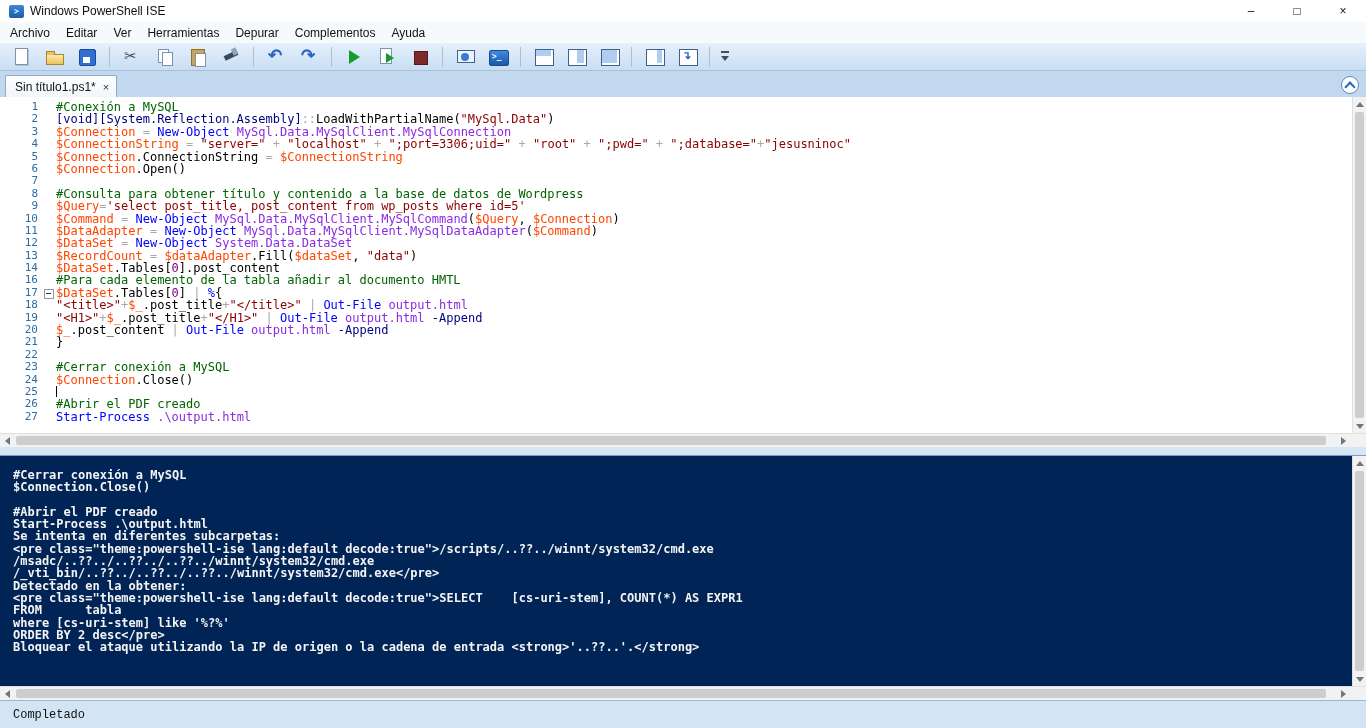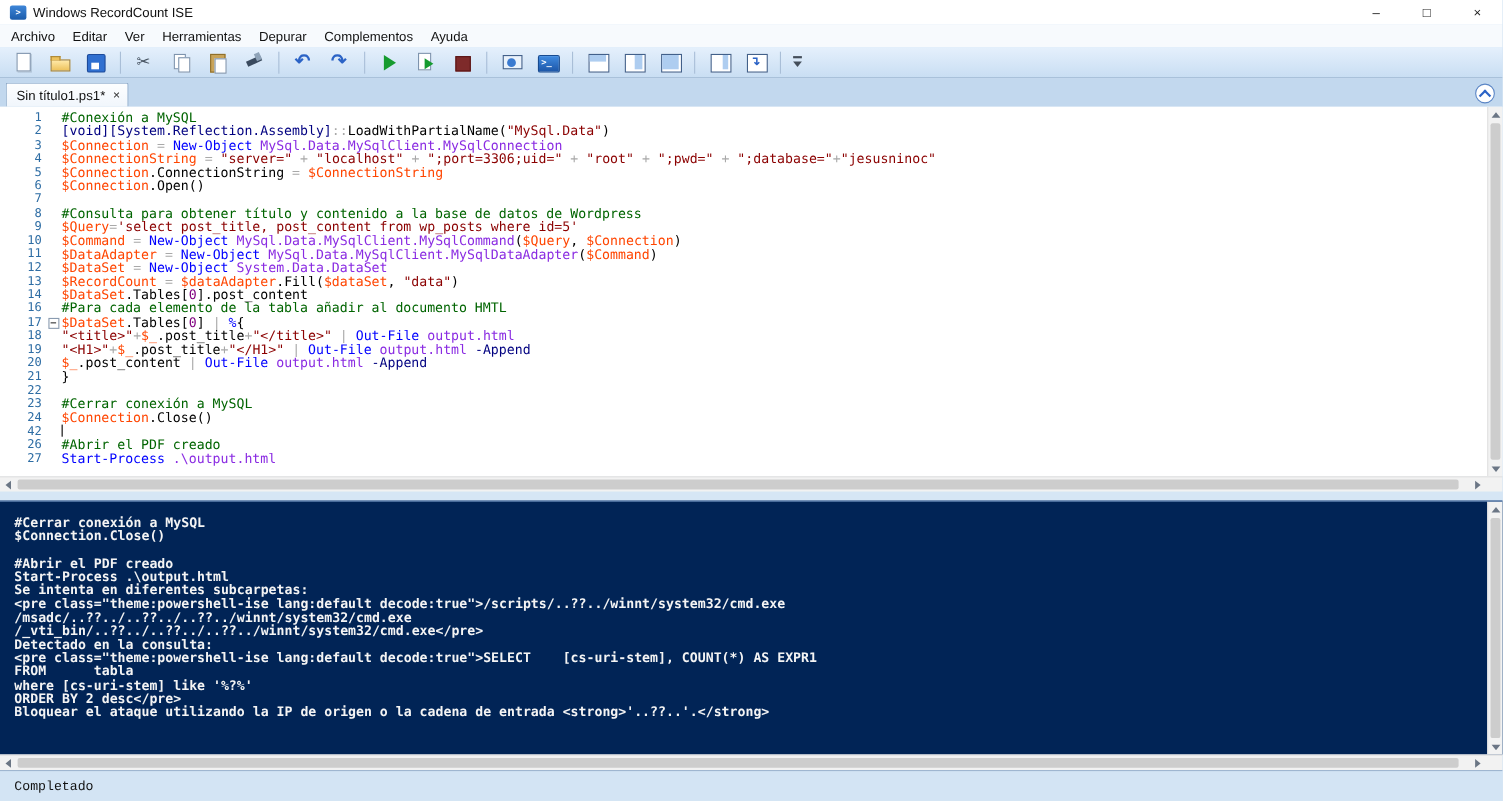--- a/index.html
+++ b/index.html
@@ -109,21 +109,21 @@
   .zoom-track{width:132px;height:3px;background:#93a9bf;border-radius:2px;position:relative;margin:0 12px;}
   .zoom-thumb{position:absolute;left:22px;top:-5px;width:9px;height:13px;background:linear-gradient(#fefefe,#d7e4f0);
               border:1px solid #7b8fa5;border-radius:2px;}
   .sb-zoom{width:42px;margin-right:6px;}
 </style>
 </head>
 <body>
 
 <div class="abs titlebar">
   <span class="app-icon">&gt;</span>
-  <span class="win-title">Windows RecordCount ISE</span>
+  <span class="win-title">Windows PowerShell ISE</span>
   <div class="wincontrols">
     <span class="wbtn">–</span>
     <span class="wbtn">□</span>
     <span class="wbtn">×</span>
   </div>
 </div>
 
 <div class="abs menubar">
     <span class="menu-item">Archivo</span>
     <span class="menu-item">Editar</span>
@@ -192,21 +192,21 @@
       <div class="cl"><span class="ln" style="color: rgb(46, 109, 164);">14</span><span class="fold"></span><span class="ct"><span style="color: rgb(255, 69, 0);">$DataSet</span><span style="color: rgb(0, 0, 0);">.Tables</span><span style="color: rgb(0, 0, 0);">[</span><span style="color: rgb(128, 0, 128);">0</span><span style="color: rgb(0, 0, 0);">]</span><span style="color: rgb(0, 0, 0);">.post_content</span></span></div>
       <div class="cl"><span class="ln" style="color: rgb(46, 109, 164);">16</span><span class="fold"></span><span class="ct"><span style="color: rgb(0, 100, 0);">#Para cada elemento de la tabla añadir al documento HMTL</span></span></div>
       <div class="cl"><span class="ln" style="color: rgb(46, 109, 164);">17</span><span class="fold open"></span><span class="ct"><span style="color: rgb(255, 69, 0);">$DataSet</span><span style="color: rgb(0, 0, 0);">.Tables</span><span style="color: rgb(0, 0, 0);">[</span><span style="color: rgb(128, 0, 128);">0</span><span style="color: rgb(0, 0, 0);">]</span><span style="color: rgb(0, 0, 0);"> </span><span style="color: rgb(169, 169, 169);">|</span><span style="color: rgb(0, 0, 0);"> </span><span style="color: rgb(0, 0, 255);">%</span><span style="color: rgb(0, 0, 0);">{</span></span></div>
       <div class="cl"><span class="ln" style="color: rgb(46, 109, 164);">18</span><span class="fold"></span><span class="ct"><span style="color: rgb(139, 0, 0);">"&lt;title&gt;"</span><span style="color: rgb(169, 169, 169);">+</span><span style="color: rgb(255, 69, 0);">$_</span><span style="color: rgb(0, 0, 0);">.post_title</span><span style="color: rgb(169, 169, 169);">+</span><span style="color: rgb(139, 0, 0);">"&lt;/title&gt;"</span><span style="color: rgb(0, 0, 0);"> </span><span style="color: rgb(169, 169, 169);">|</span><span style="color: rgb(0, 0, 0);"> </span><span style="color: rgb(0, 0, 255);">Out-File</span><span style="color: rgb(0, 0, 0);"> </span><span style="color: rgb(138, 43, 226);">output.html</span></span></div>
       <div class="cl"><span class="ln" style="color: rgb(46, 109, 164);">19</span><span class="fold"></span><span class="ct"><span style="color: rgb(139, 0, 0);">"&lt;H1&gt;"</span><span style="color: rgb(169, 169, 169);">+</span><span style="color: rgb(255, 69, 0);">$_</span><span style="color: rgb(0, 0, 0);">.post_title</span><span style="color: rgb(169, 169, 169);">+</span><span style="color: rgb(139, 0, 0);">"&lt;/H1&gt;"</span><span style="color: rgb(0, 0, 0);"> </span><span style="color: rgb(169, 169, 169);">|</span><span style="color: rgb(0, 0, 0);"> </span><span style="color: rgb(0, 0, 255);">Out-File</span><span style="color: rgb(0, 0, 0);"> </span><span style="color: rgb(138, 43, 226);">output.html</span><span style="color: rgb(0, 0, 0);"> </span><span style="color: rgb(0, 0, 128);">-Append</span></span></div>
       <div class="cl"><span class="ln" style="color: rgb(46, 109, 164);">20</span><span class="fold"></span><span class="ct"><span style="color: rgb(255, 69, 0);">$_</span><span style="color: rgb(0, 0, 0);">.post_content</span><span style="color: rgb(0, 0, 0);"> </span><span style="color: rgb(169, 169, 169);">|</span><span style="color: rgb(0, 0, 0);"> </span><span style="color: rgb(0, 0, 255);">Out-File</span><span style="color: rgb(0, 0, 0);"> </span><span style="color: rgb(138, 43, 226);">output.html</span><span style="color: rgb(0, 0, 0);"> </span><span style="color: rgb(0, 0, 128);">-Append</span></span></div>
       <div class="cl"><span class="ln" style="color: rgb(46, 109, 164);">21</span><span class="fold"></span><span class="ct"><span style="color: rgb(0, 0, 0);">}</span></span></div>
       <div class="cl"><span class="ln" style="color: rgb(46, 109, 164);">22</span><span class="fold"></span><span class="ct"></span></div>
       <div class="cl"><span class="ln" style="color: rgb(46, 109, 164);">23</span><span class="fold"></span><span class="ct"><span style="color: rgb(0, 100, 0);">#Cerrar conexión a MySQL</span></span></div>
       <div class="cl"><span class="ln" style="color: rgb(46, 109, 164);">24</span><span class="fold"></span><span class="ct"><span style="color: rgb(255, 69, 0);">$Connection</span><span style="color: rgb(0, 0, 0);">.Close()</span></span></div>
-      <div class="cl"><span class="ln" style="color: rgb(46, 109, 164);">42</span><span class="fold"></span><span class="ct"><span class="caret"></span></span></div>
+      <div class="cl"><span class="ln" style="color: rgb(46, 109, 164);">25</span><span class="fold"></span><span class="ct"><span class="caret"></span></span></div>
       <div class="cl"><span class="ln" style="color: rgb(46, 109, 164);">26</span><span class="fold"></span><span class="ct"><span style="color: rgb(0, 100, 0);">#Abrir el PDF creado</span></span></div>
       <div class="cl"><span class="ln" style="color: rgb(46, 109, 164);">27</span><span class="fold"></span><span class="ct"><span style="color: rgb(0, 0, 255);">Start-Process</span><span style="color: rgb(0, 0, 0);"> </span><span style="color: rgb(138, 43, 226);">.\output.html</span></span></div>
     </div>
   <div class="vscroll ed-vscroll">
     <span class="sb-arrow arr-up" style="top:0"></span>
     <span class="sb-thumb" style="left:2px;right:2px;top:15px;bottom:15px;"></span>
     <span class="sb-arrow arr-down" style="bottom:0"></span>
   </div>
 </div>
 
@@ -222,21 +222,21 @@
   <div class="console-out" style="color: rgb(244, 244, 244);">
       <div class="conl">#Cerrar conexión a MySQL</div>
       <div class="conl">$Connection.Close()</div>
       <div class="conl"></div>
       <div class="conl">#Abrir el PDF creado</div>
       <div class="conl">Start-Process .\output.html</div>
       <div class="conl">Se intenta en diferentes subcarpetas:</div>
       <div class="conl">&lt;pre class="theme:powershell-ise lang:default decode:true"&gt;/scripts/..??../winnt/system32/cmd.exe</div>
       <div class="conl">/msadc/..??../..??../..??../winnt/system32/cmd.exe</div>
       <div class="conl">/_vti_bin/..??../..??../..??../winnt/system32/cmd.exe&lt;/pre&gt;</div>
-      <div class="conl">Detectado en la consulta:</div>
+      <div class="conl">Detectado en la obtener:</div>
       <div class="conl">&lt;pre class="theme:powershell-ise lang:default decode:true"&gt;SELECT    [cs-uri-stem], COUNT(*) AS EXPR1</div>
       <div class="conl">FROM      tabla</div>
       <div class="conl">where [cs-uri-stem] like '%?%'</div>
       <div class="conl">ORDER BY 2 desc&lt;/pre&gt;</div>
       <div class="conl">Bloquear el ataque utilizando la IP de origen o la cadena de entrada &lt;strong&gt;'..??..'.&lt;/strong&gt;</div>
     </div>
   <div class="vscroll con-vscroll">
     <span class="sb-arrow arr-up" style="top:0"></span>
     <span class="sb-thumb" style="left:2px;right:2px;top:15px;bottom:15px;"></span>
     <span class="sb-arrow arr-down" style="bottom:0"></span>

